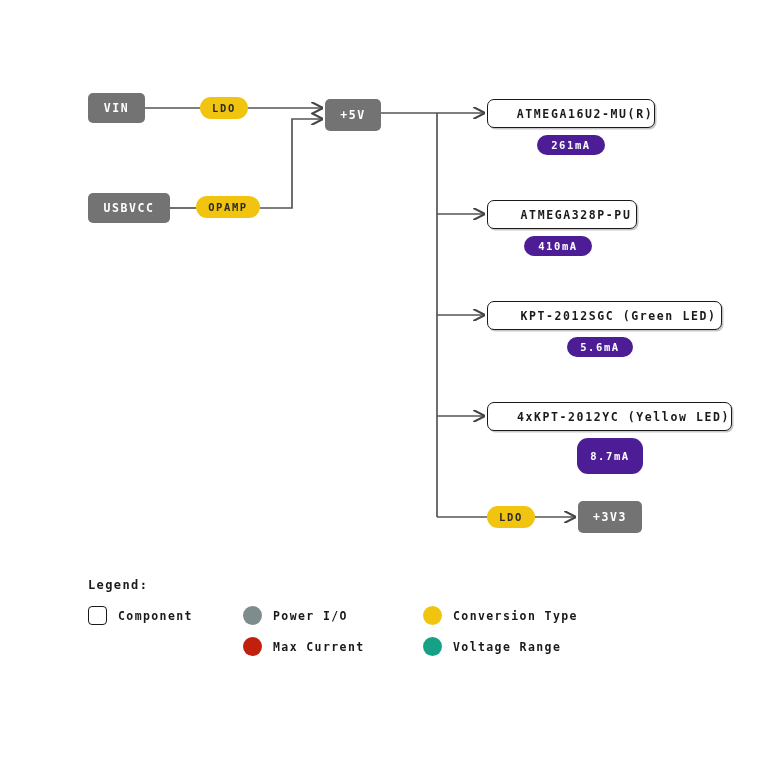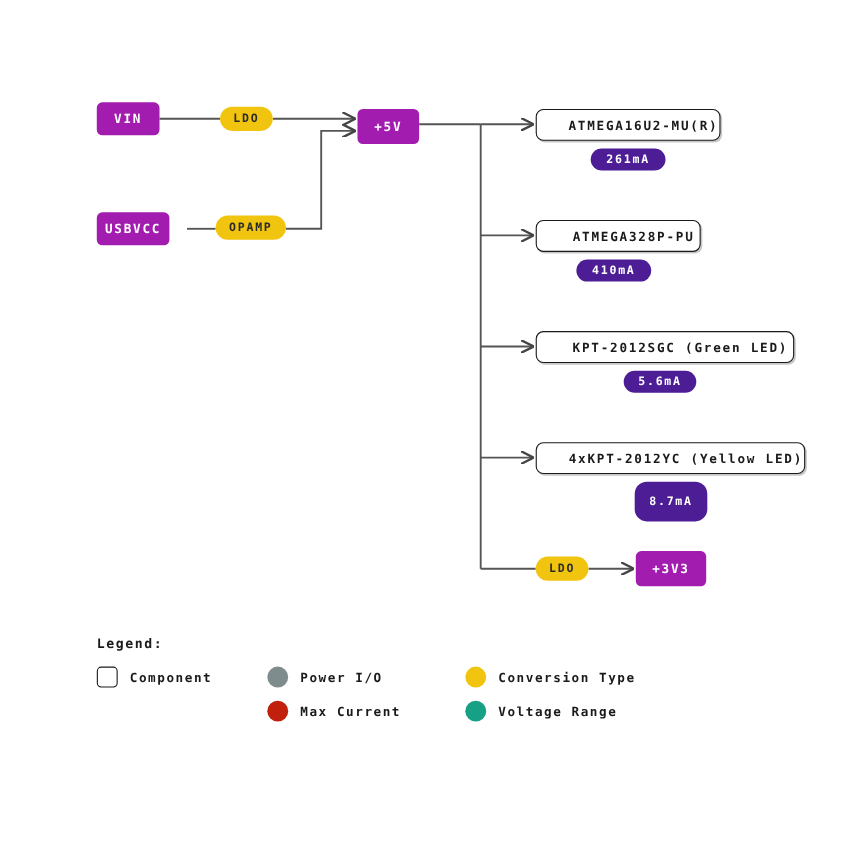--- a/index.html
+++ b/index.html
@@ -30,21 +30,21 @@
   .node {
     position: absolute;
     box-sizing: border-box;
     display: flex;
     align-items: center;
     justify-content: center;
     letter-spacing: 1.6px;
   }
   
   .power-io {
-    background: #a21caf;
+    background: #737373;
     border-radius: 5px;
     color: #ffffff;
     font-size: 11.5px;
     font-weight: bold;
     height: 30px;
   }
   
   .conv-pill {
     background: #f1c40f;
     border-radius: 14px;
@@ -147,21 +147,21 @@
 
       <path d="M 437 517 L 487 517"></path>
       <path d="M 535 517 L 575 517" marker-end="url(#arrow)"></path>
     </g>
   </svg>
 
   <div class="node power-io" style="left:88px; top:93px; width:57px; height:30px;">
     <span>VIN</span>
   </div>
 
-  <div class="node power-io" style="left:88px; top:193px; width:66px; height:30px;">
+  <div class="node power-io" style="left:88px; top:193px; width:82px; height:30px;">
     <span>USBVCC</span>
   </div>
 
   <div class="node conv-pill" style="left:200px; top:97px; width:48px; height:22px;">
     <span>LDO</span>
   </div>
 
   <div class="node conv-pill" style="left:196px; top:196px; width:64px; height:22px;">
     <span>OPAMP</span>
   </div>

